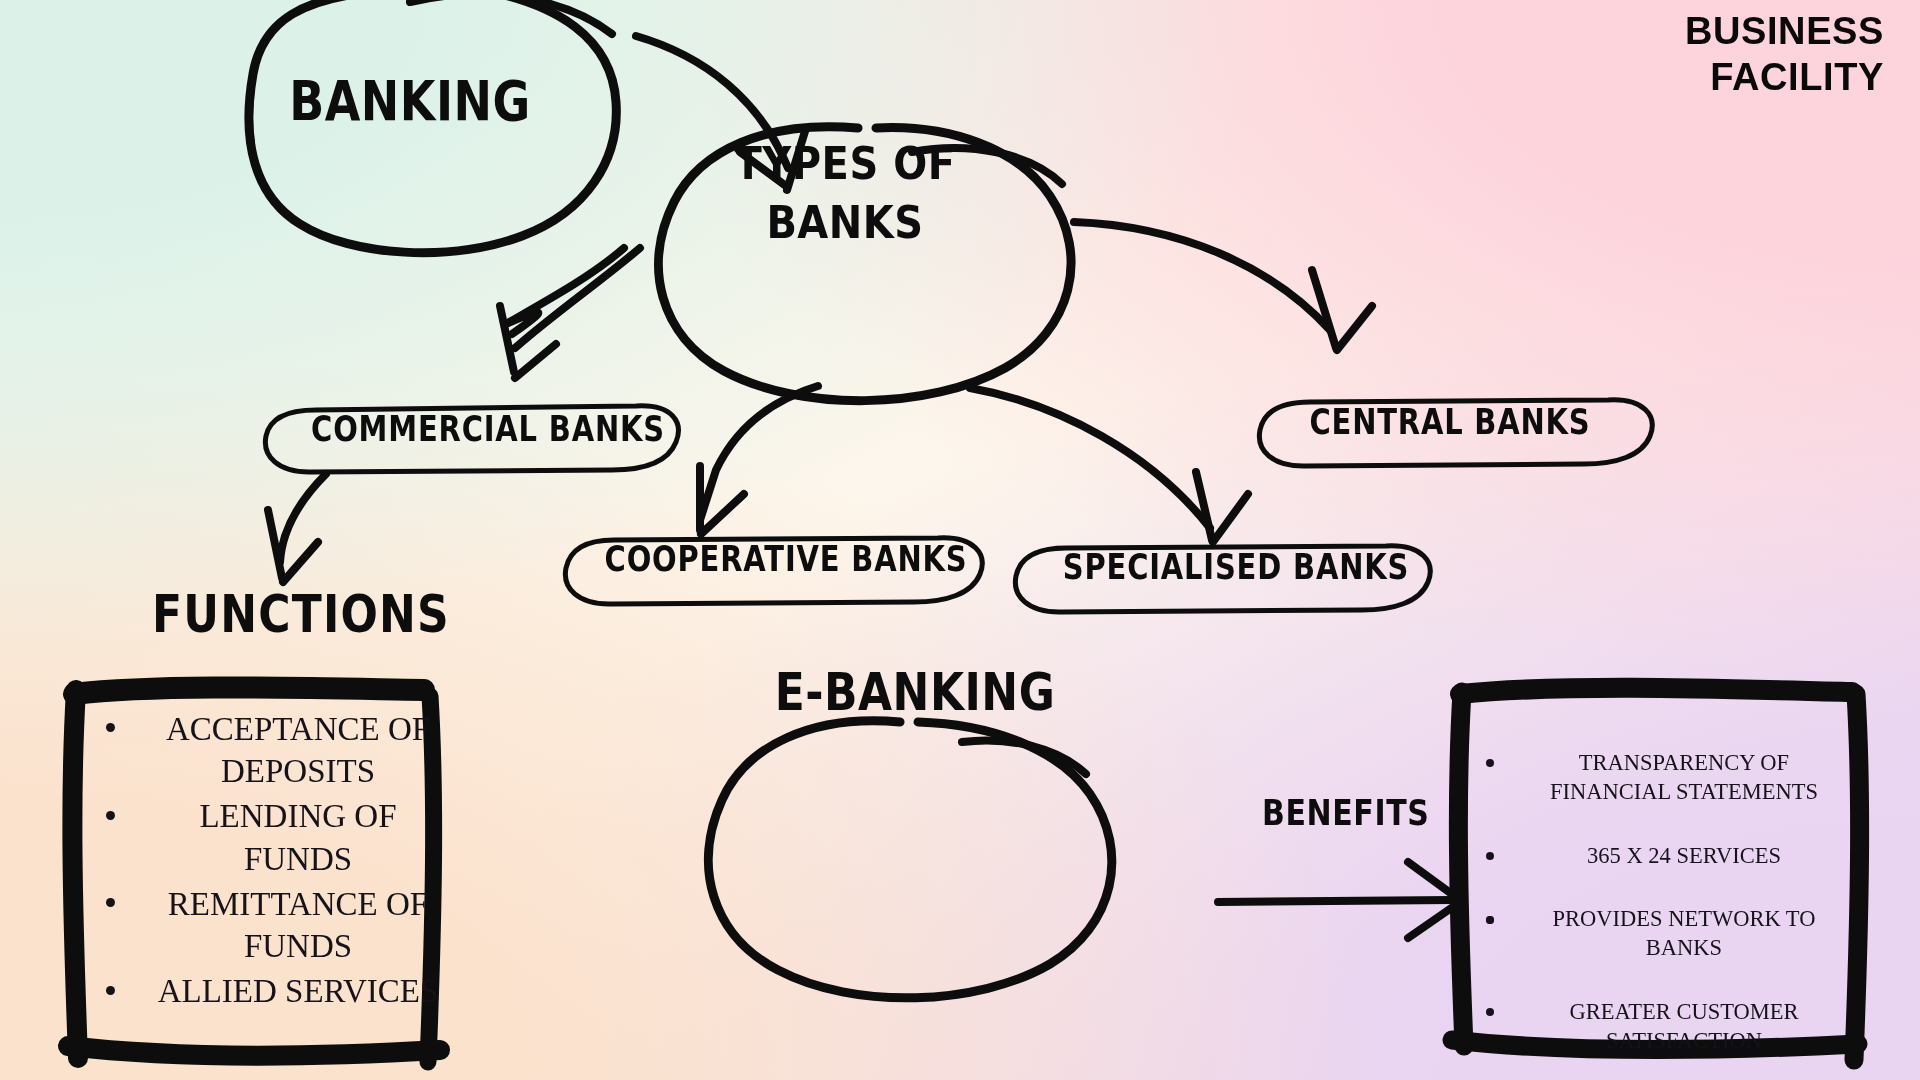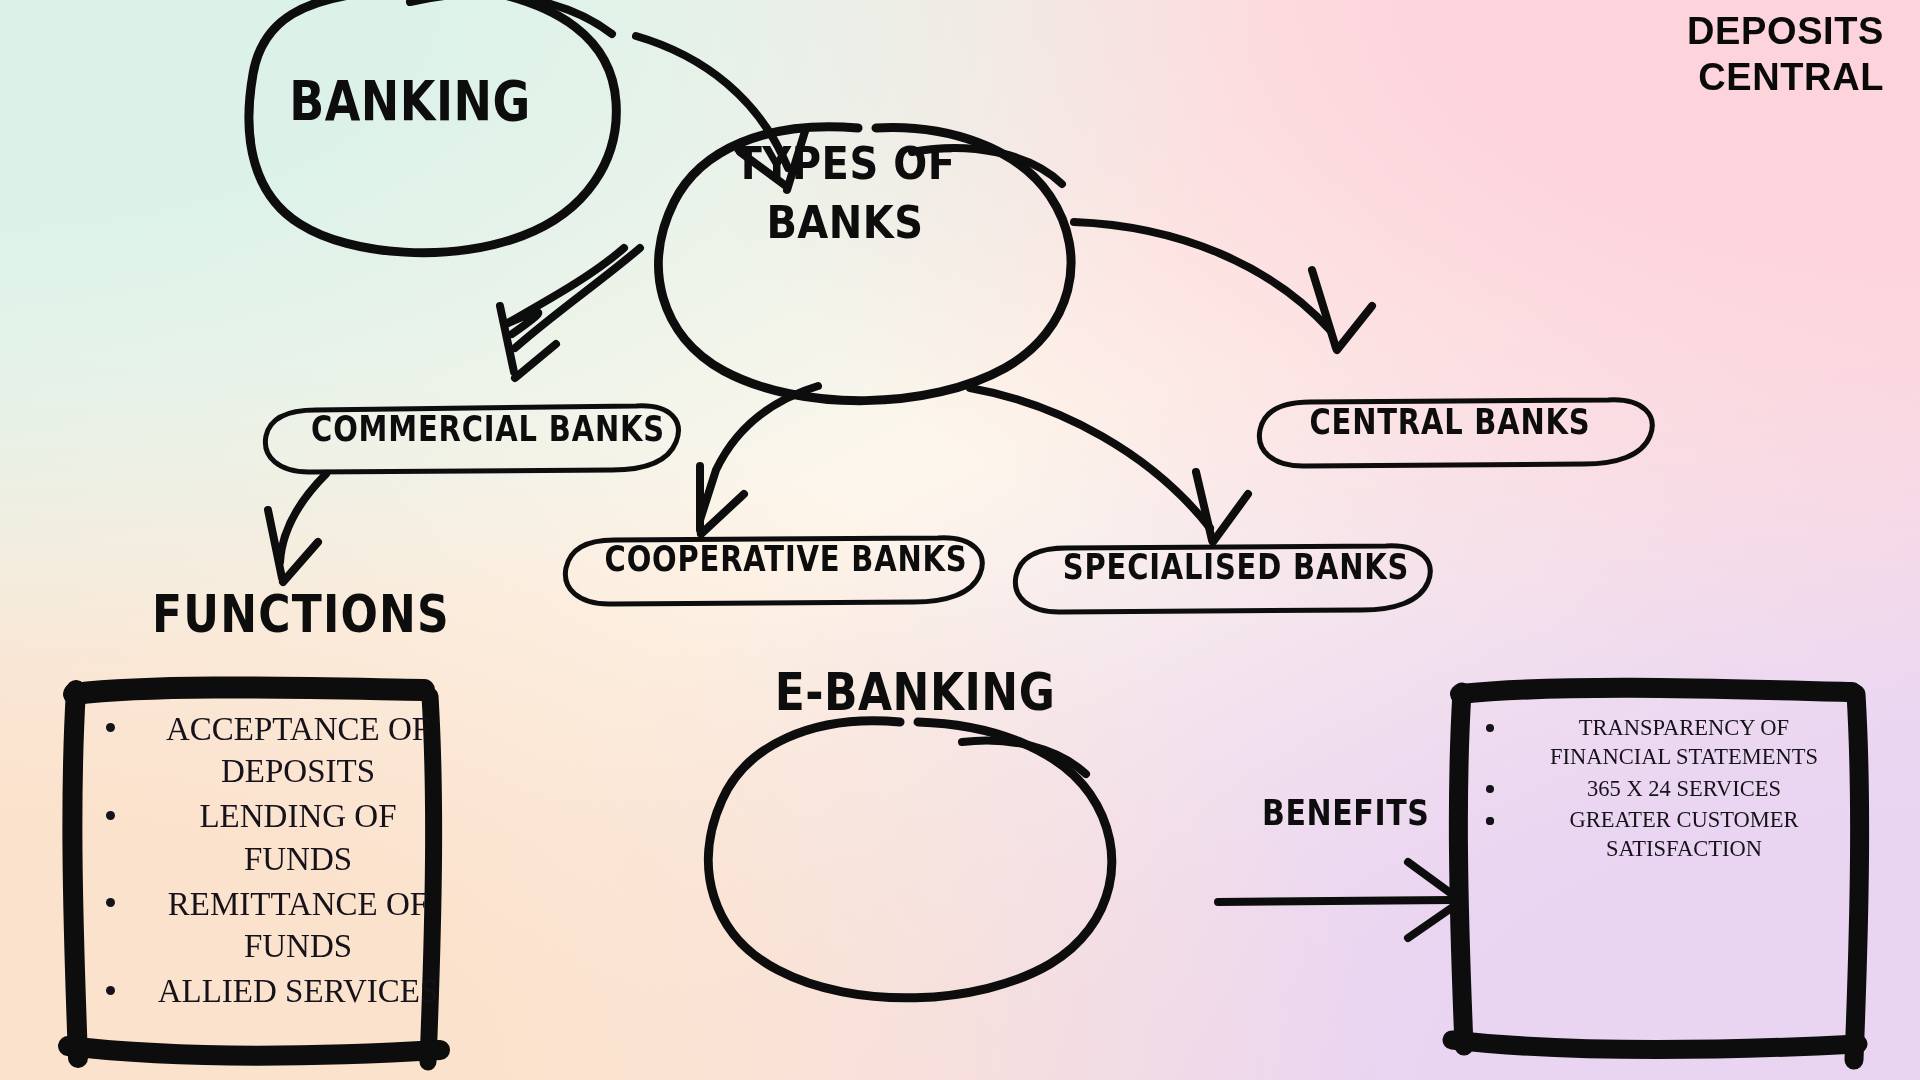--- a/index.html
+++ b/index.html
@@ -154,21 +154,21 @@
   #functions-list li { padding-left: 48px; }
   #functions-list li .bullet { left: 10px; }
 
   #benefits-list {
     left: 1478px;
     top: 714px;
     width: 368px;
     font-size: 22.5px;
     line-height: 1.28;
   }
-  #benefits-list li { padding-left: 44px; }
+  #benefits-list li { padding-left: 44px; margin-top: 35px; }
   #benefits-list li .bullet { left: 8px; width: 8px; height: 8px; }
 </style>
 </head>
 <body>
 
 <div id="canvas">
   <div class="bg-base"></div>
 
   <svg id="diagram" viewBox="0 0 1920 1080">
 
@@ -305,22 +305,22 @@
       <path class="ink" stroke-width="19" d="M 1462 692 C 1456 790, 1458 900, 1464 1046"></path>
       <path class="ink" stroke-width="19" d="M 1856 694 C 1862 794, 1860 908, 1854 1060"></path>
       <path class="ink" stroke-width="19" d="M 1452 1040 C 1560 1052, 1700 1052, 1858 1044"></path>
     </g>
 
   </svg>
 
   <div id="labels">
 
     <div id="headline" class="abs">
-      <div>DEPOSITS</div>
-      <div>CENTRAL</div>
+      <div>BUSINESS</div>
+      <div>FACILITY</div>
     </div>
 
     <div class="abs marker node-banking">BANKING</div>
 
     <div class="abs marker node-types">
       <div>TYPES OF</div>
       <div>BANKS</div>
     </div>
 
     <div class="abs marker node-ebanking">E-BANKING</div>
@@ -360,18 +360,22 @@
       </li>
       <li>
         <span class="bullet"></span>
         <span class="txt">365 X 24 SERVICES</span>
       </li>
       <li>
         <span class="bullet"></span>
       </li>
       <li>
         <span class="bullet"></span>
+        <span class="txt">PROVIDES NETWORK TO BANKS</span>
+      </li>
+      <li>
+        <span class="bullet"></span>
         <span class="txt">GREATER CUSTOMER SATISFACTION</span>
       </li>
     </ul>
 
   </div>
 </div>
 
 </body></html>

